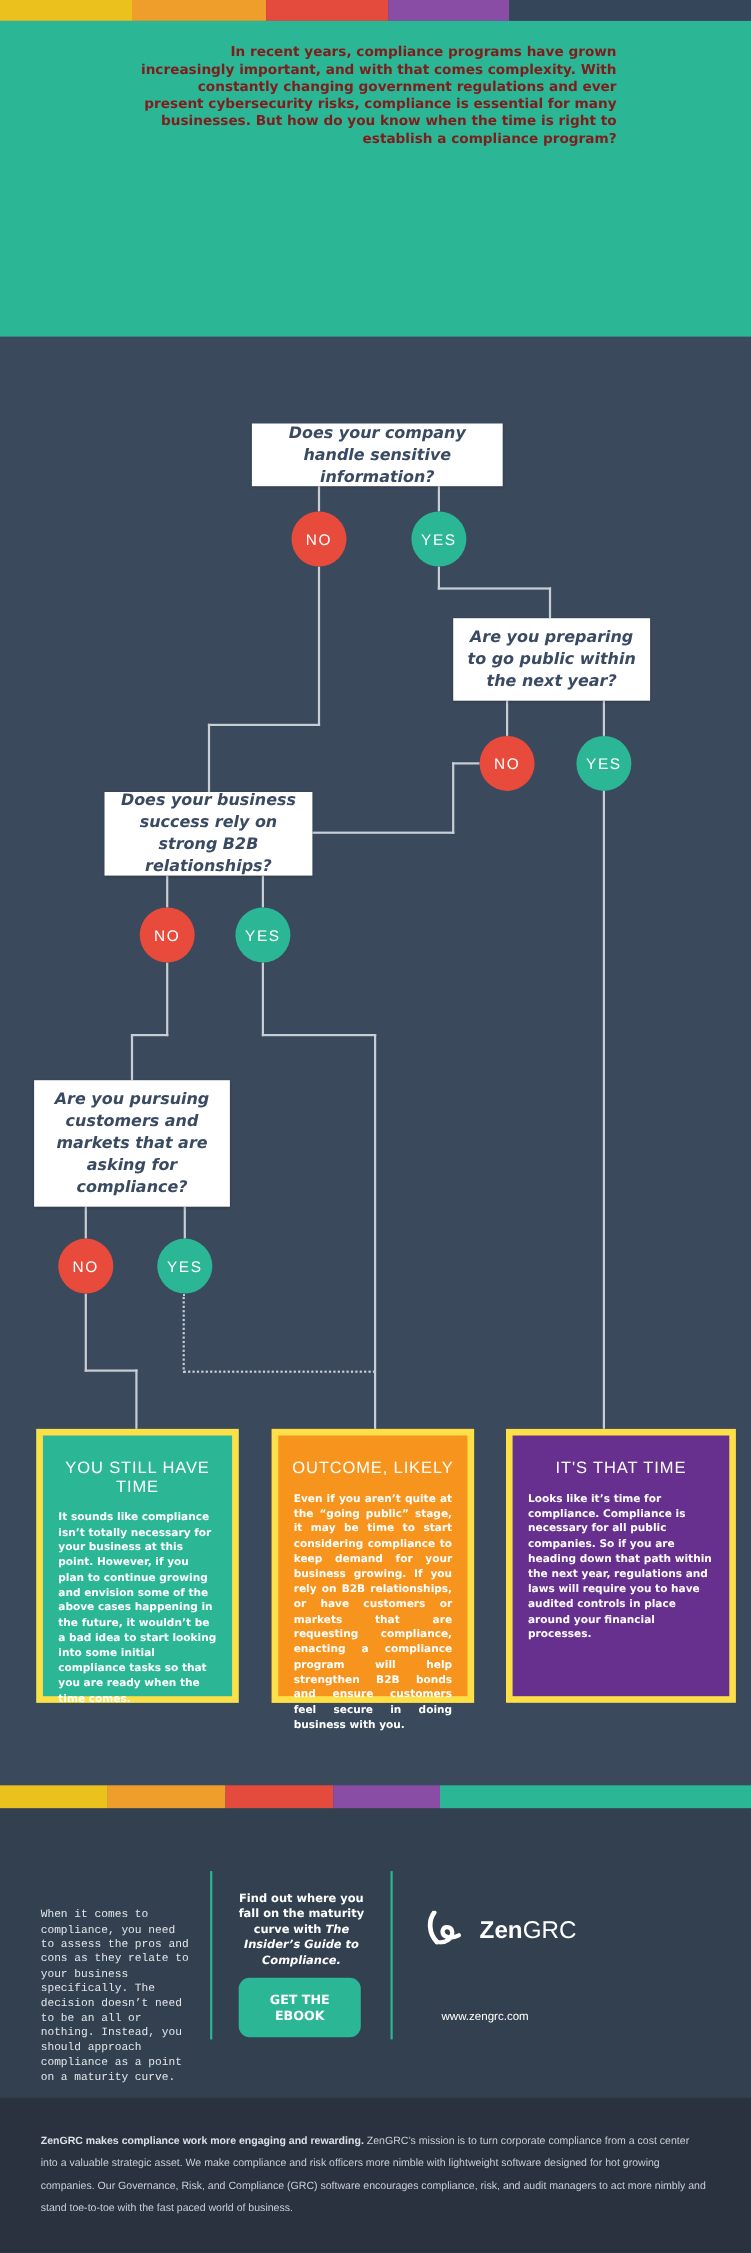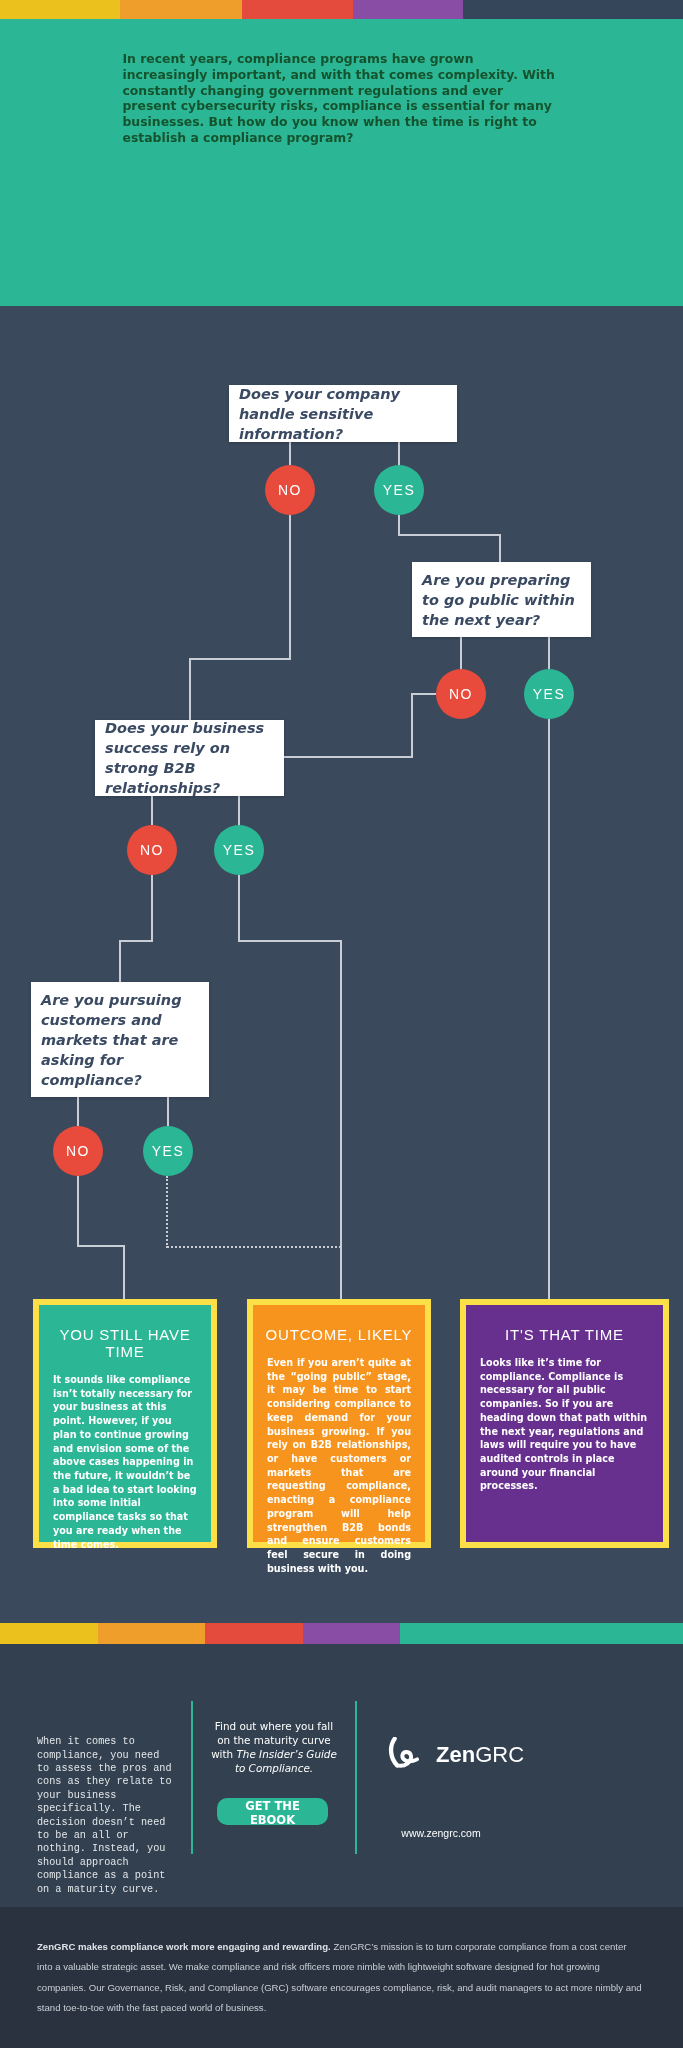--- a/index.html
+++ b/index.html
@@ -13,32 +13,32 @@
   .ts2{width:122px;background:#F09E2B;}
   .ts3{width:111px;background:#E54B3C;}
   .ts4{width:110px;background:#8A4DA5;}
   .ts5{width:220px;background:#35455A;}
 
   
   .header{position:absolute;left:0;top:19px;width:683px;height:287px;background:#2BB795;}
   .page-title{margin:46px 0 0;text-align:center;color:#FFFFFF;
       font-family:"Liberation Sans",sans-serif;font-weight:300;
       font-size:45px;letter-spacing:3px;line-height:1.22;}
-  .intro{width:438px;margin:32px auto 0;text-align:left;color:#14532d;
+  .intro{width:438px;margin:20px auto 0;text-align:right;color:#7f1d1d;
       font-size:12.4px;font-weight:bold;line-height:1.27;}
 
   
   .lnv{position:absolute;width:2px;background:#C9CED6;}
   .lnh{position:absolute;height:2px;background:#C9CED6;}
   .dotv{position:absolute;width:0;border-left:2px dotted #C9CED6;}
   .doth{position:absolute;height:0;border-top:2px dotted #C9CED6;}
 
   
   .qbox{position:absolute;background:#FFFFFF;color:#3A4A63;
-      display:flex;align-items:center;justify-content:center;
+      display:flex;align-items:center;justify-content:center;text-align:center;
       font-weight:bold;font-style:italic;font-size:14.5px;line-height:1.38;
       box-sizing:border-box;padding:6px 10px;box-shadow:0 1px 3px rgba(0,0,0,.2);}
   .q1{left:229px;top:385px;width:228px;height:57px;}
   .q2{left:412px;top:562px;width:179px;height:75px;}
   .q3{left:95px;top:720px;width:189px;height:76px;}
   .q4{left:31px;top:982px;width:178px;height:115px;}
 
   
   .circle{position:absolute;width:50px;height:50px;border-radius:50%;
       display:flex;align-items:center;justify-content:center;color:#FFF;
@@ -66,23 +66,23 @@
   .bs4{width:97px;background:#8A4DA5;}
   .bs5{width:283px;background:#2BB795;}
 
   
   .footer{position:absolute;left:0;top:1644px;width:683px;height:263px;background:#33404F;}
   .f-left{position:absolute;left:37px;top:1725px;width:140px;color:#E3E7EB;
       font-family:Liberation Mono, monospace;font-size:10.2px;line-height:13.4px;}
   .f-div{position:absolute;top:1701px;width:2px;height:153px;background:#2BB795;}
   .fd1{left:191px;} .fd2{left:355px;}
   .f-center{position:absolute;left:210px;top:1720px;width:128px;text-align:center;
-      color:#FFF;font-weight:normal;font-size:10.4px;line-height:1.34;}
+      color:#FFF;font-weight:bold;font-size:10.4px;line-height:1.34;}
   .f-center .book{font-style:italic;}
-  .f-btn{position:absolute;left:217px;top:1798px;width:111px;height:27px;
+  .f-btn{position:absolute;left:217px;top:1798px;width:111px;height:54px;
       background:#2BB795;border:none;border-radius:10px;color:#FFF;
       font-family:"DejaVu Sans",sans-serif;font-weight:bold;font-size:11.5px;cursor:pointer;}
   .f-logo{position:absolute;left:386px;top:1737px;display:flex;align-items:center;}
   .f-logo-text{color:#FFF;font-family:"Liberation Sans",sans-serif;font-size:22px;margin-left:12px;}
   .f-logo-text b{font-weight:bold;}
   .f-logo-text span{font-weight:300;}
   .f-url{position:absolute;left:386px;top:1827px;width:110px;text-align:center;
       color:#FFF;font-family:"Liberation Sans",sans-serif;font-size:10.5px;}
 
   

